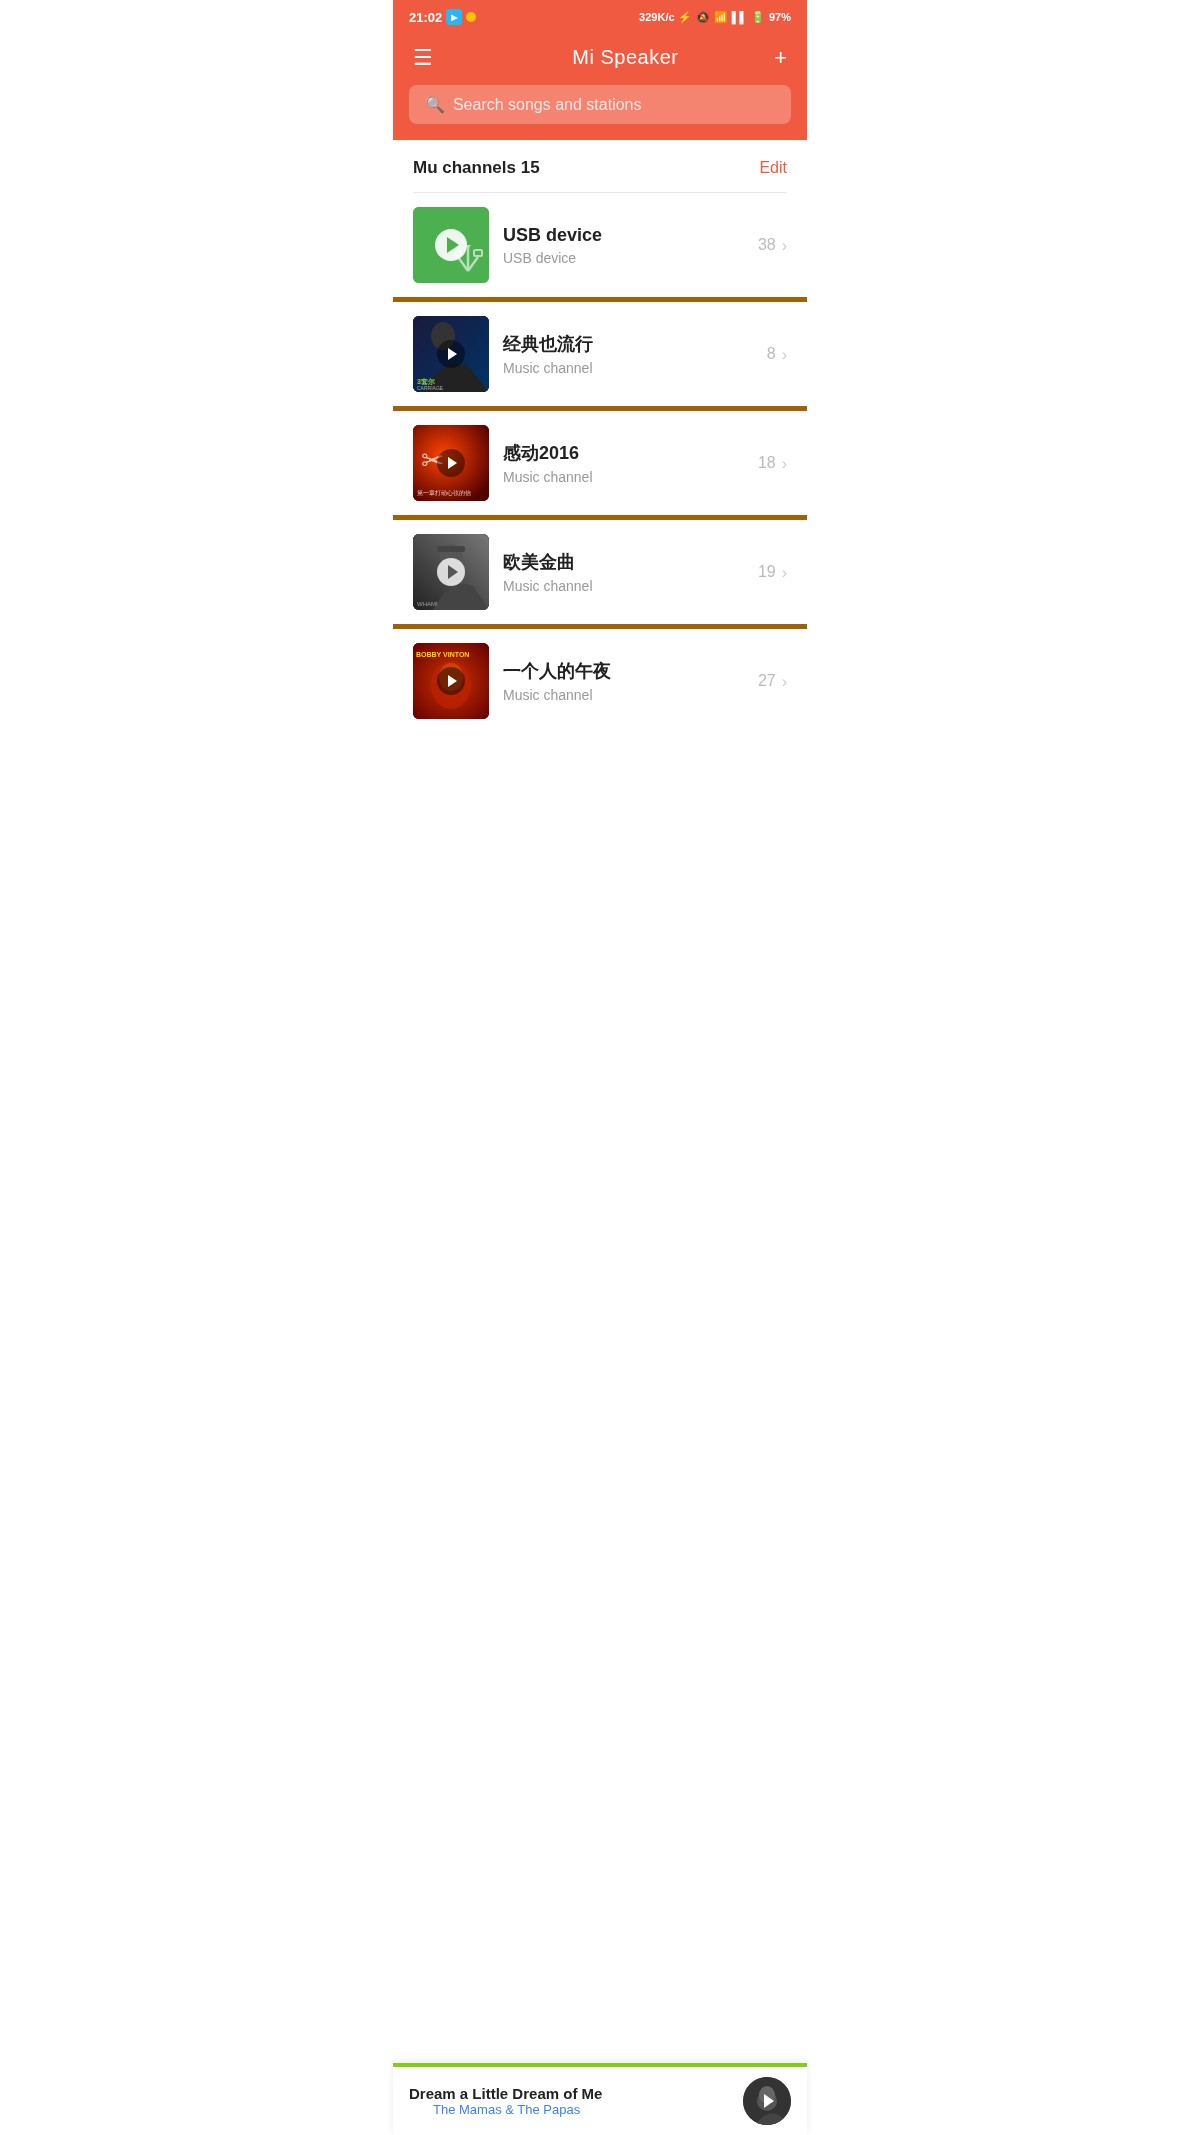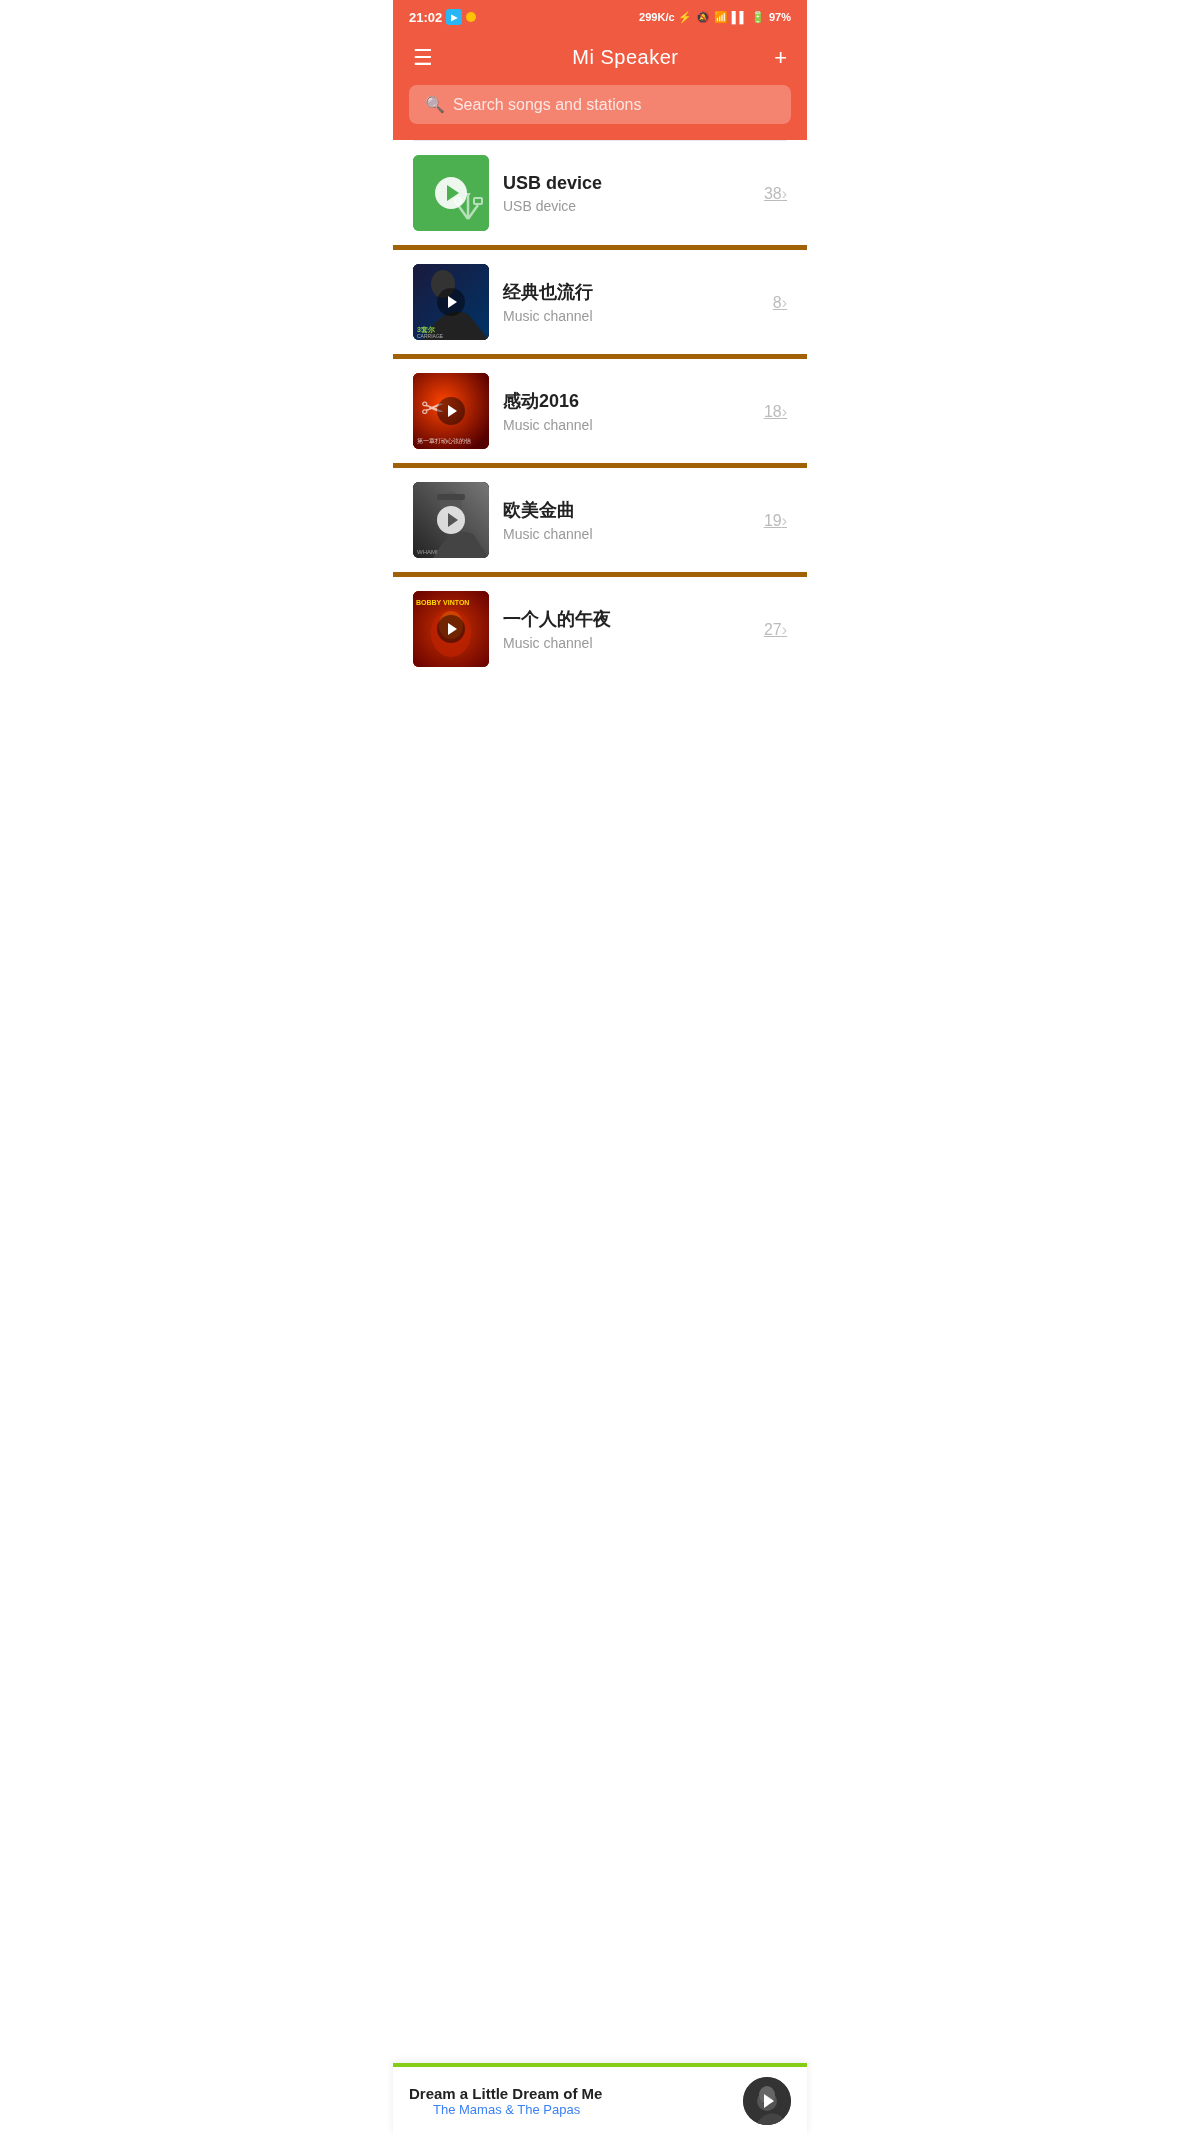--- a/index.html
+++ b/index.html
@@ -190,23 +190,23 @@
       color: #222;
       margin-bottom: 4px;
     }
     .channel-type {
       font-size: 14px;
       color: #999;
     }
 
     .channel-meta {
       display: flex;
-      align-items: flex-end;
+      align-items: flex-start;
+      gap: 6px;
       color: #bbb;
-      text-decoration: underline;
     }
     .channel-count {
       font-size: 16px;
       color: #bbb;
     }
     .chevron {
       color: #ccc;
       font-size: 16px;
       margin-top: 1px;
     }
@@ -271,21 +271,21 @@
 </head>
 <body>
 
 <div class="status-bar">
   <div class="status-left">
     <span>21:02</span>
     <span class="play-icon-small">▶</span>
     <span class="yellow-dot"></span>
   </div>
   <div class="status-right">
-    <span>299K/c</span>
+    <span>329K/c</span>
     <span>⚡</span>
     <span>🔕</span>
     <span>📶</span>
     <span>▌▌</span>
     <span>🔋</span>
     <span>97%</span>
   </div>
 </div>
 
 <div class="header">
@@ -296,20 +296,24 @@
 
 <div class="search-section">
   <div class="search-bar">
     <span class="search-bar-icon">🔍</span>
     <span class="search-bar-placeholder">Search songs and stations</span>
   </div>
 </div>
 
 <div class="content">
 
+  <div class="section-header">
+    <span class="section-title">Mu channels 15</span>
+    <span class="section-edit">Edit</span>
+  </div>
   <div class="divider"></div>
 
   <div class="channel-item">
     <div class="thumb-usb" style="width:76px;height:76px;border-radius:6px;overflow:hidden;">
       <div style="background:#4caf50;width:100%;height:100%;position:relative;display:flex;align-items:center;justify-content:center;">
         <div class="usb-play-circle">
           <div class="play-triangle"></div>
         </div>
         <svg style="position:absolute;right:6px;bottom:4px;opacity:0.6;" width="30" height="36" viewBox="0 0 30 36">
           <line x1="15" y1="2" x2="15" y2="28" stroke="white" stroke-width="2.5"></line>

